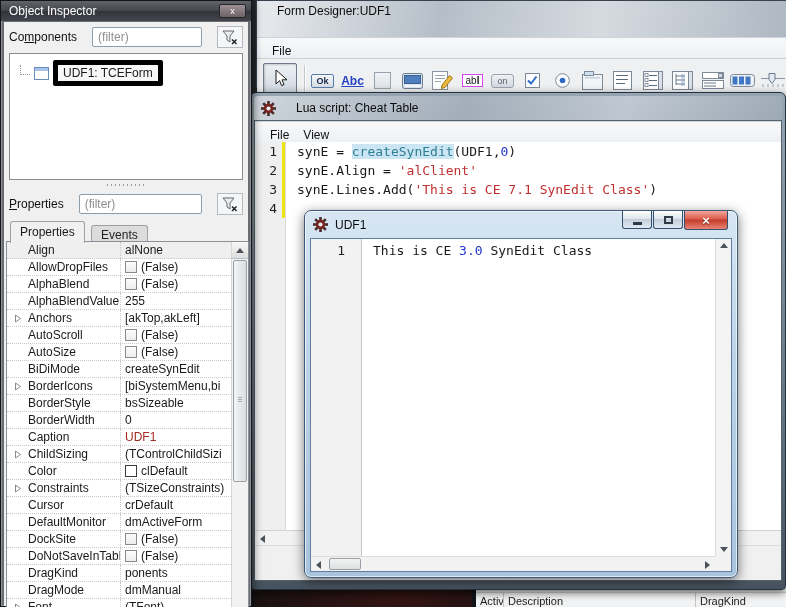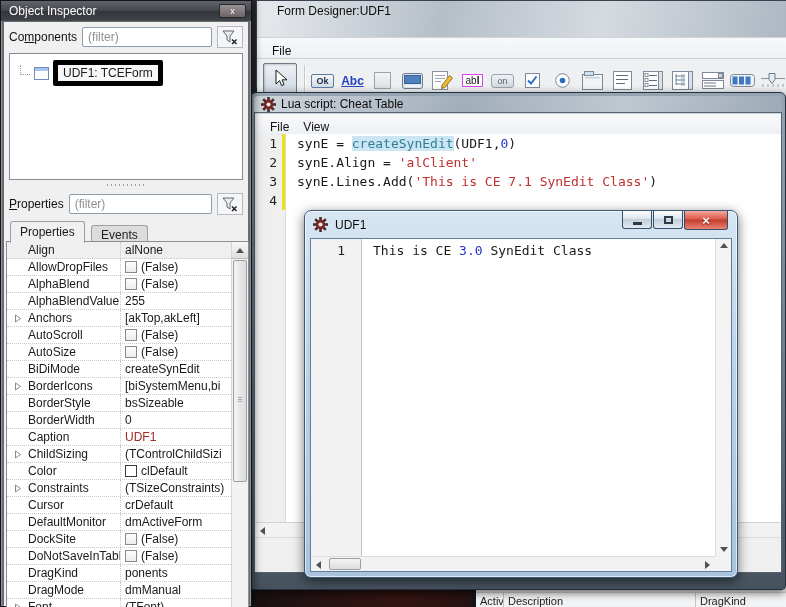--- a/index.html
+++ b/index.html
@@ -39,21 +39,21 @@
   .i-on{display:inline-block;padding:1px 5px;font-size:9px;color:#55636f;
       background:linear-gradient(#eff1f4,#d3d9df);border:1px solid #9aa4b0;border-radius:3px;}
 
   
   .lua{left:250px;top:92px;width:536px;height:498px;z-index:2;
       border:1px solid #23303d;border-radius:6px 6px 4px 4px;
       background:linear-gradient(#93a1af,#57London 100%);
       background:linear-gradient(#95a3b1 0%,#76markdown 50%);
       background:linear-gradient(#97a5b3 0%,#6e7c8a 55%,#46525e 100%);
       padding:3px 3px 10px 3px;box-shadow:0 3px 10px rgba(0,0,0,.6);}
-  .lua-title{height:16px;display:flex;align-items:center;gap:5px;padding-left:7px;color:#0b0b0b;
+  .lua-title{height:24px;display:flex;align-items:center;gap:20px;padding-left:7px;color:#0b0b0b;
       background:linear-gradient(100deg,rgba(255,255,255,.55),rgba(255,255,255,.12) 40%,rgba(255,255,255,.4) 70%,rgba(255,255,255,.08));
       border-radius:4px 4px 0 0;}
   .lua-client{height:461px;display:flex;flex-direction:column;background:#f0f0f0;border:1px solid #55636f;}
   .editor{position:relative;background:#fff;overflow:hidden;}
   .lua-editor{height:388px;}
   .editor::before{content:"";position:absolute;left:0;top:0;bottom:0;width:30px;background:#efefef;border-right:1px solid #dadada;}
   .cline{position:relative;display:flex;height:19px;align-items:center;font-family:"DejaVu Sans Mono",monospace;font-size:13px;}
   .lnum{width:26px;flex:none;text-align:right;padding-right:4px;color:#222;position:relative;}
   .lbar{width:3px;align-self:stretch;flex:none;margin-left:1px;background:var(--c-bar,#efe40e);}
   .lcode{padding-left:12px;white-space:pre;}
@@ -98,21 +98,21 @@
   .hs-right{position:absolute;right:5px;top:4px;}
 
   
   .oi{left:0;top:0;width:252px;height:607px;z-index:3;
       background:#6a6c72;border:1px solid #141518;box-shadow:inset 0 0 0 1px #8d9096, 2px 0 8px rgba(0,0,0,.5);}
   .oi-title{height:20px;display:flex;align-items:center;padding-left:8px;color:#fff;
       background:linear-gradient(#62646c 0%,#44464d 48%,#33353b 52%,#43454c 100%);position:relative;}
   .oi-close{position:absolute;right:5px;top:3px;width:27px;height:14px;border:1px solid #26272a;border-radius:2px;
       background:linear-gradient(#9b9196,#6d6367);color:#fff;font-size:9px;line-height:12px;text-align:center;}
   .oi-client{position:absolute;left:3px;right:3px;top:21px;bottom:0;background:#f0f0f0;}
-  .filter-row{display:flex;align-items:center;gap:5px;padding:4px 5px;}
+  .filter-row{display:flex;align-items:center;gap:15px;padding:4px 5px;}
   .filter-row label{white-space:nowrap;color:#111;}
   .accel{text-decoration:underline;}
   .filter-input{flex:1;height:20px;border:1px solid #8e9dac;border-radius:2px;padding:0 5px;font-size:12px;
       font-family:"Liberation Sans",sans-serif;color:#333;min-width:0;background:#fff;}
   .filter-input::placeholder{color:#8f8f8f;}
   .funnel-btn{width:26px;height:22px;border:1px solid #b6bac0;background:#f5f6f8;display:flex;align-items:center;justify-content:center;flex:none;}
   .tree-panel{margin:1px 5px 0 5px;height:127px;background:#fff;border:1px solid #878c94;position:relative;}
   .tree-item{display:flex;align-items:center;gap:4px;padding:6px 0 0 10px;}
   .tree-elbow{width:10px;height:10px;border-left:1px dotted #9a9a9a;border-bottom:1px dotted #9a9a9a;margin-top:-6px;}
   .tree-label{padding:1px 5px;border:5px solid #000000;background:#f7f7f7;border-radius:2px;}

